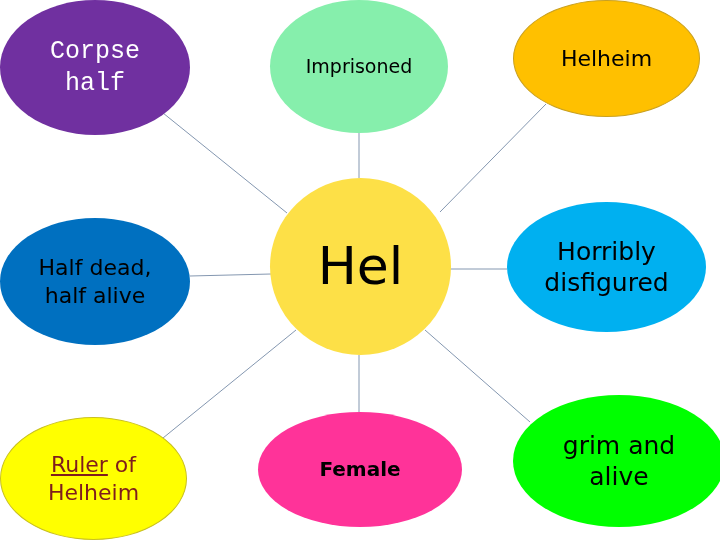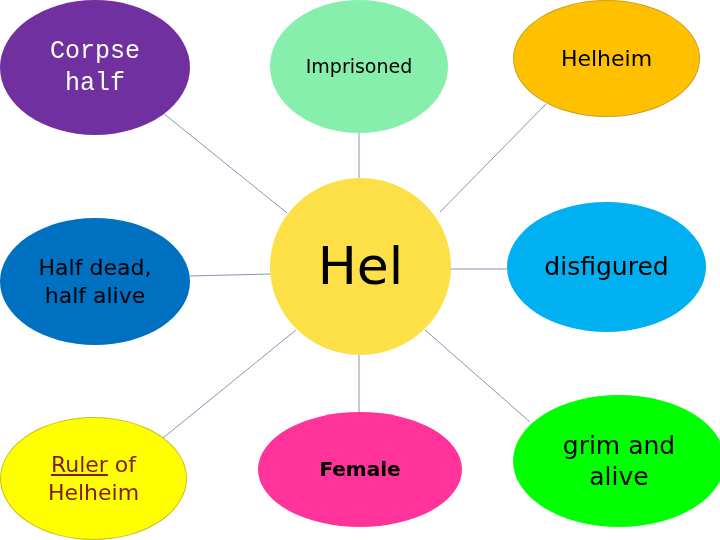--- a/index.html
+++ b/index.html
@@ -55,20 +55,21 @@
     <span>half alive</span>
   </div>
 </div>
 
 <div class="node" style="left:270px; top:178px; width:181px; height:177px; background:#fde047; color:#000000; font-size:52px;">
   <span>Hel</span>
 </div>
 
 <div class="node" style="left:507px; top:202px; width:199px; height:130px; background:#00B0F0; color:#000000; font-size:25px;">
   <div>
+    <span>Horribly</span>
     <span>disfigured</span>
   </div>
 </div>
 
 <div class="node" style="left:0px; top:417px; width:187px; height:123px; background:#FFFF00; color:#7f1d1d; font-size:22px; border:1px solid #C9C020;">
   <div>
     <span><span class="u" style="display:inline">Ruler</span><span style="display:inline; white-space:pre"> of</span></span>
     <span>Helheim</span>
   </div>
 </div>

